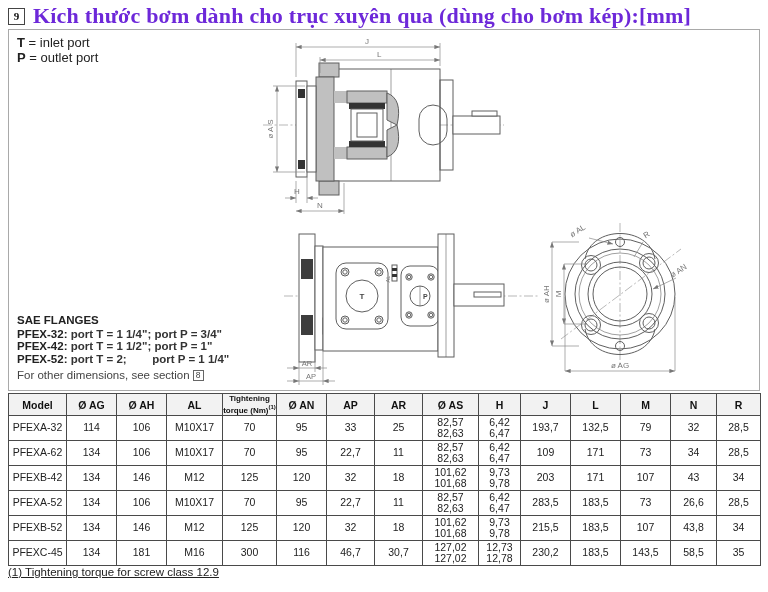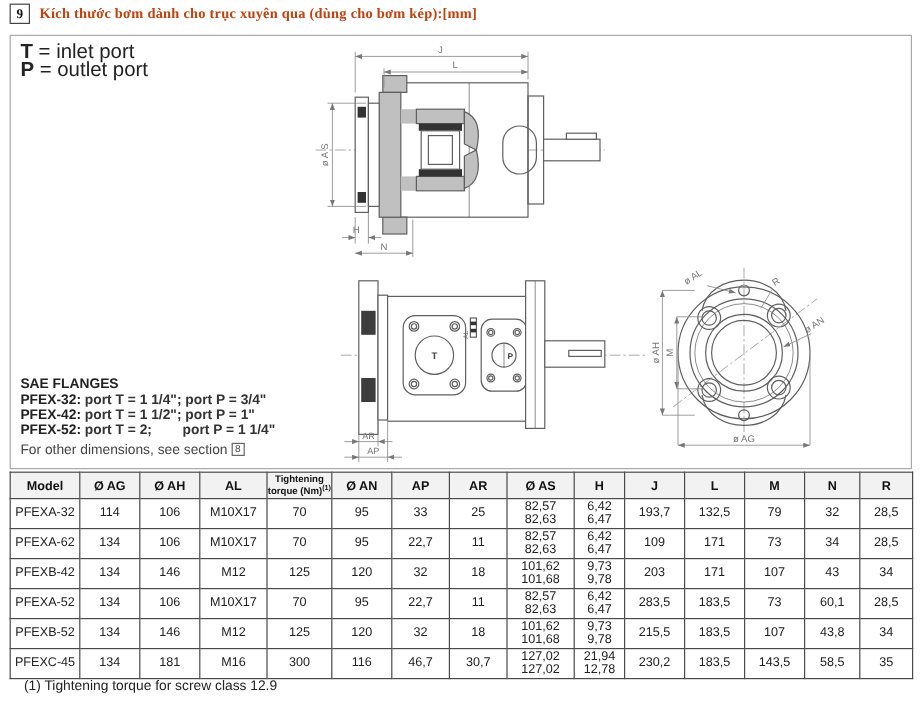--- a/index.html
+++ b/index.html
@@ -1,25 +1,25 @@
 <!DOCTYPE html>
 <html><head>
 <meta charset="utf-8">
 <style>
   html,body{margin:0;padding:0;background:#fff;}
   body{width:768px;height:592px;position:relative;font-family:"Liberation Sans","DejaVu Sans",sans-serif;color:#1a1a1a;overflow:hidden;}
 
   
   .hdr{position:absolute;left:8px;top:3px;display:flex;align-items:center;}
   .badge{display:inline-flex;align-items:center;justify-content:center;width:15px;height:15px;border:1.4px solid #444;font:bold 11px "Liberation Serif",serif;margin-right:8px;color:#111;}
-  .title{font-family:"Liberation Serif","DejaVu Serif",serif;font-weight:bold;font-size:12px;color:#c2410c;letter-spacing:.2px;text-align:right;}
+  .title{font-family:"Liberation Serif","DejaVu Serif",serif;font-weight:bold;font-size:22px;color:#6d28d9;letter-spacing:.2px;text-align:right;}
 
   
   .figbox{position:absolute;left:8px;top:29px;width:750px;height:360px;border:1px solid #a9a9a9;background:#fff;}
-  .legend{position:absolute;left:8px;top:5px;font-size:17px;line-height:15px;color:#222;}
+  .legend{position:absolute;left:8px;top:5px;font-size:13px;line-height:15px;color:#222;}
   .legend b{font-weight:bold;}
   .sae{position:absolute;left:8px;top:284px;font-size:11.5px;line-height:12.5px;color:#222;}
   .sae .sae-h{font-weight:bold;margin-bottom:1px;}
   .sae .sae-line b{font-weight:bold;}
   .sae-detail{white-space:pre-wrap;font-weight:bold;color:#333;}
   .sae-note{position:absolute;left:8px;top:339px;font-size:11.5px;color:#444;}
   .secbox{display:inline-block;border:1px solid #666;font-size:8.5px;line-height:9px;padding:0 2px;vertical-align:1px;color:#444;}
 
   .drw{position:absolute;}
   .d1{left:252px;top:3px;}
@@ -28,21 +28,21 @@
   svg text{font-family:"Liberation Sans","DejaVu Sans",sans-serif;}
 
   
   table.spec{position:absolute;left:8px;top:393px;width:752px;border-collapse:collapse;table-layout:fixed;}
   table.spec th,table.spec td{border:1px solid #4a4a4a;text-align:center;vertical-align:middle;padding:0;}
   table.spec th{font-size:10.5px;font-weight:bold;height:21px;background:#f2f2f2;color:#111;}
   table.spec th.torque{font-size:8px;line-height:1.15;font-weight:bold;}
   table.spec th.torque sup{font-size:6px;}
   table.spec td{font-size:10.5px;height:24px;white-space:pre-line;line-height:11.5px;color:#222;}
 
-  .footnote{position:absolute;left:20px;top:566px;font-size:11.5px;color:#222;}
+  .footnote{position:absolute;left:8px;top:566px;font-size:11.5px;color:#222;text-decoration:underline;}
 </style>
 </head>
 <body>
 
 <div class="hdr">
   <span class="badge">9</span>
   <span class="title">Kích thước bơm dành cho trục xuyên qua (dùng cho bơm kép):[mm]</span>
 </div>
 
 <div class="figbox">
@@ -339,21 +339,21 @@
         <td>95</td>
         <td>22,7</td>
         <td>11</td>
         <td>82,57
 82,63</td>
         <td>6,42
 6,47</td>
         <td>283,5</td>
         <td>183,5</td>
         <td>73</td>
-        <td>60,1</td>
+        <td>26,6</td>
         <td>28,5</td>
       </tr>
       <tr>
         <td>PFEXB-52</td>
         <td>134</td>
         <td>146</td>
         <td>M12</td>
         <td>125</td>
         <td>120</td>
         <td>32</td>
@@ -372,21 +372,21 @@
         <td>PFEXC-45</td>
         <td>134</td>
         <td>181</td>
         <td>M16</td>
         <td>300</td>
         <td>116</td>
         <td>46,7</td>
         <td>30,7</td>
         <td>127,02
 127,02</td>
-        <td>21,94
+        <td>12,73
 12,78</td>
         <td>230,2</td>
         <td>183,5</td>
         <td>143,5</td>
         <td>58,5</td>
         <td>35</td>
       </tr>
     </tbody>
 </table>
 

